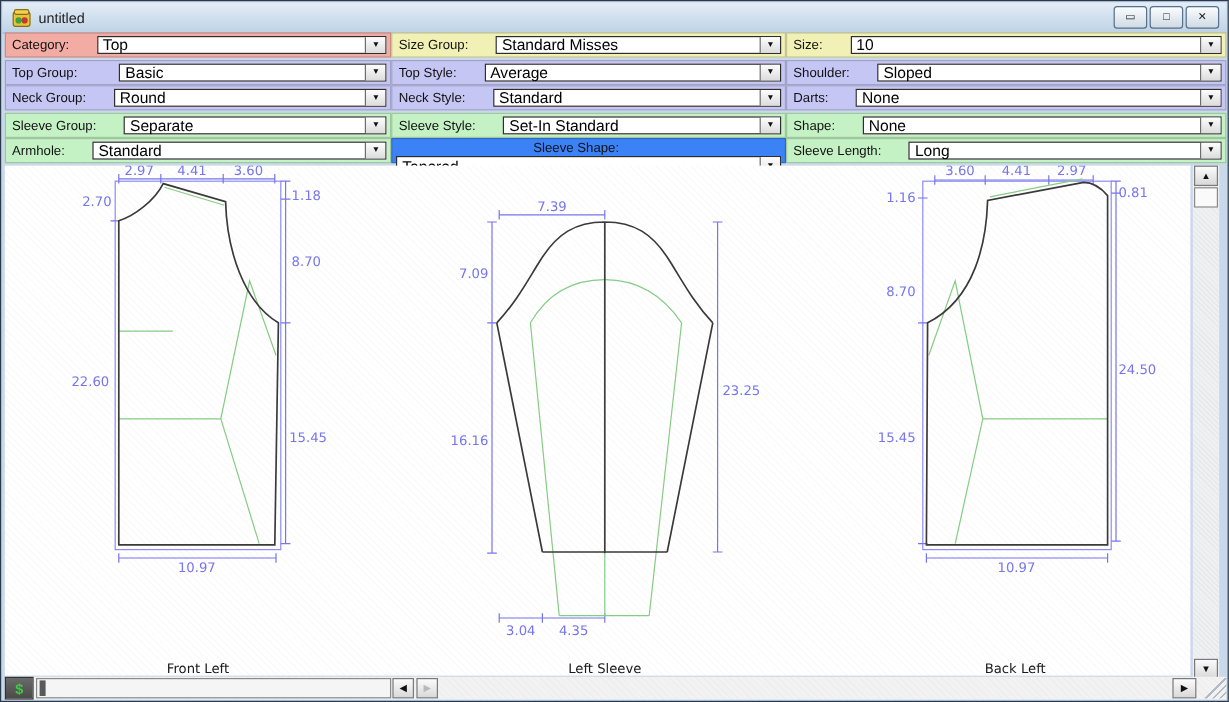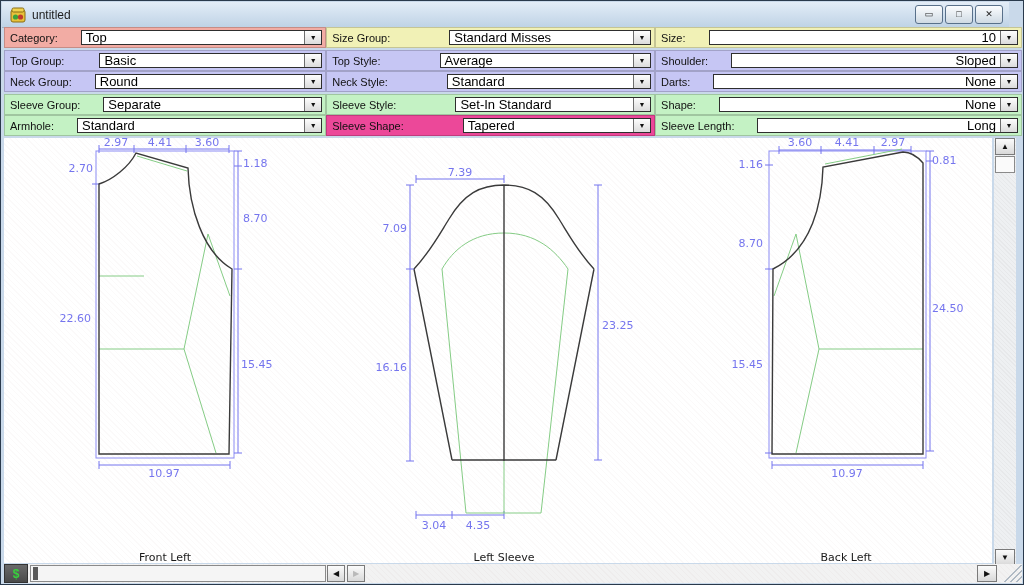--- a/index.html
+++ b/index.html
@@ -1,33 +1,33 @@
 <!DOCTYPE html>
 <html><head>
 <meta charset="utf-8">
 <style>
   html,body{margin:0;padding:0;width:1024px;height:585px;overflow:hidden;
     font-family:"Liberation Sans",sans-serif;background:#8ea6bd;}
   #window{position:absolute;inset:0;background:#c9d9ea;border:1px solid #2a3a4c;box-sizing:border-box;}
   
-  #titlebar{position:absolute;left:1px;top:1px;right:14px;height:25px;
+  #titlebar{position:absolute;left:1px;top:1px;right:1px;height:25px;
     background:linear-gradient(#e3edf7,#bfd3e6);display:flex;align-items:center;
     border-bottom:1px solid #9fb4c8;}
   #app-icon{width:16px;height:16px;margin:0 6px 0 8px;flex:none;}
   #title-text{font-size:12px;color:#1c1c1c;flex:1;}
   .winbtns{display:flex;gap:2px;margin-right:6px;}
   .winbtn{width:26px;height:17px;border:1px solid #58708a;border-radius:3px;
     background:linear-gradient(#fbfdfe,#cfdae4);display:flex;align-items:center;justify-content:center;
     font-size:9px;color:#222;line-height:1;}
   
   #controls{position:absolute;left:3px;top:26px;width:1018px;height:110px;}
   .crow{display:flex;height:21px;}
   .gap{height:2px;}
   .cell{display:flex;align-items:stretch;box-sizing:border-box;padding:2px 3px;border:1px solid rgba(0,0,0,0.18);}
-  .c1{width:338px;} .c2{width:345px;gap:36px;} .c3{width:385px;text-align:right;}
+  .c1{width:338px;} .c2{width:345px;} .c3{width:385px;}
   .lbl{font-size:11px;color:#111;align-self:center;padding:0 23px 0 2px;white-space:nowrap;}
   .combo{flex:1;background:#fff;border:1px solid #2e2e2e;display:flex;align-items:center;min-width:0;}
   .val{flex:1;font-size:13px;font-weight:normal;color:#000;padding:0 4px;white-space:nowrap;overflow:hidden;}
   .dd{width:16px;align-self:stretch;border-left:1px solid #6d6d6d;
     background:linear-gradient(#fdfdfd,#dcdcdc);display:flex;align-items:center;justify-content:center;
     font-size:7px;color:#111;}
   
   #canvas{position:absolute;left:3px;top:137px;width:988px;height:425px;background:#fff;
     background-image:repeating-linear-gradient(45deg,rgba(180,150,150,0.05) 0 1px,transparent 1px 4px);}
   #canvas svg{display:block;}
@@ -177,21 +177,21 @@
       </div>
     </div>
     <div class="crow">
       <div class="cell c1" style="background: rgb(196, 242, 196);">
         <span class="lbl">Armhole:</span>
         <div class="combo">
           <span class="val">Standard</span>
           <span class="dd">▼</span>
         </div>
       </div>
-      <div class="cell c2" style="background: #ec4899;">
+      <div class="cell c2" style="background: #3b82f6; flex-direction: column;">
         <span class="lbl">Sleeve Shape:</span>
         <div class="combo">
           <span class="val">Tapered</span>
           <span class="dd">▼</span>
         </div>
       </div>
       <div class="cell c3" style="background: rgb(196, 242, 196);">
         <span class="lbl">Sleeve Length:</span>
         <div class="combo">
           <span class="val">Long</span>

